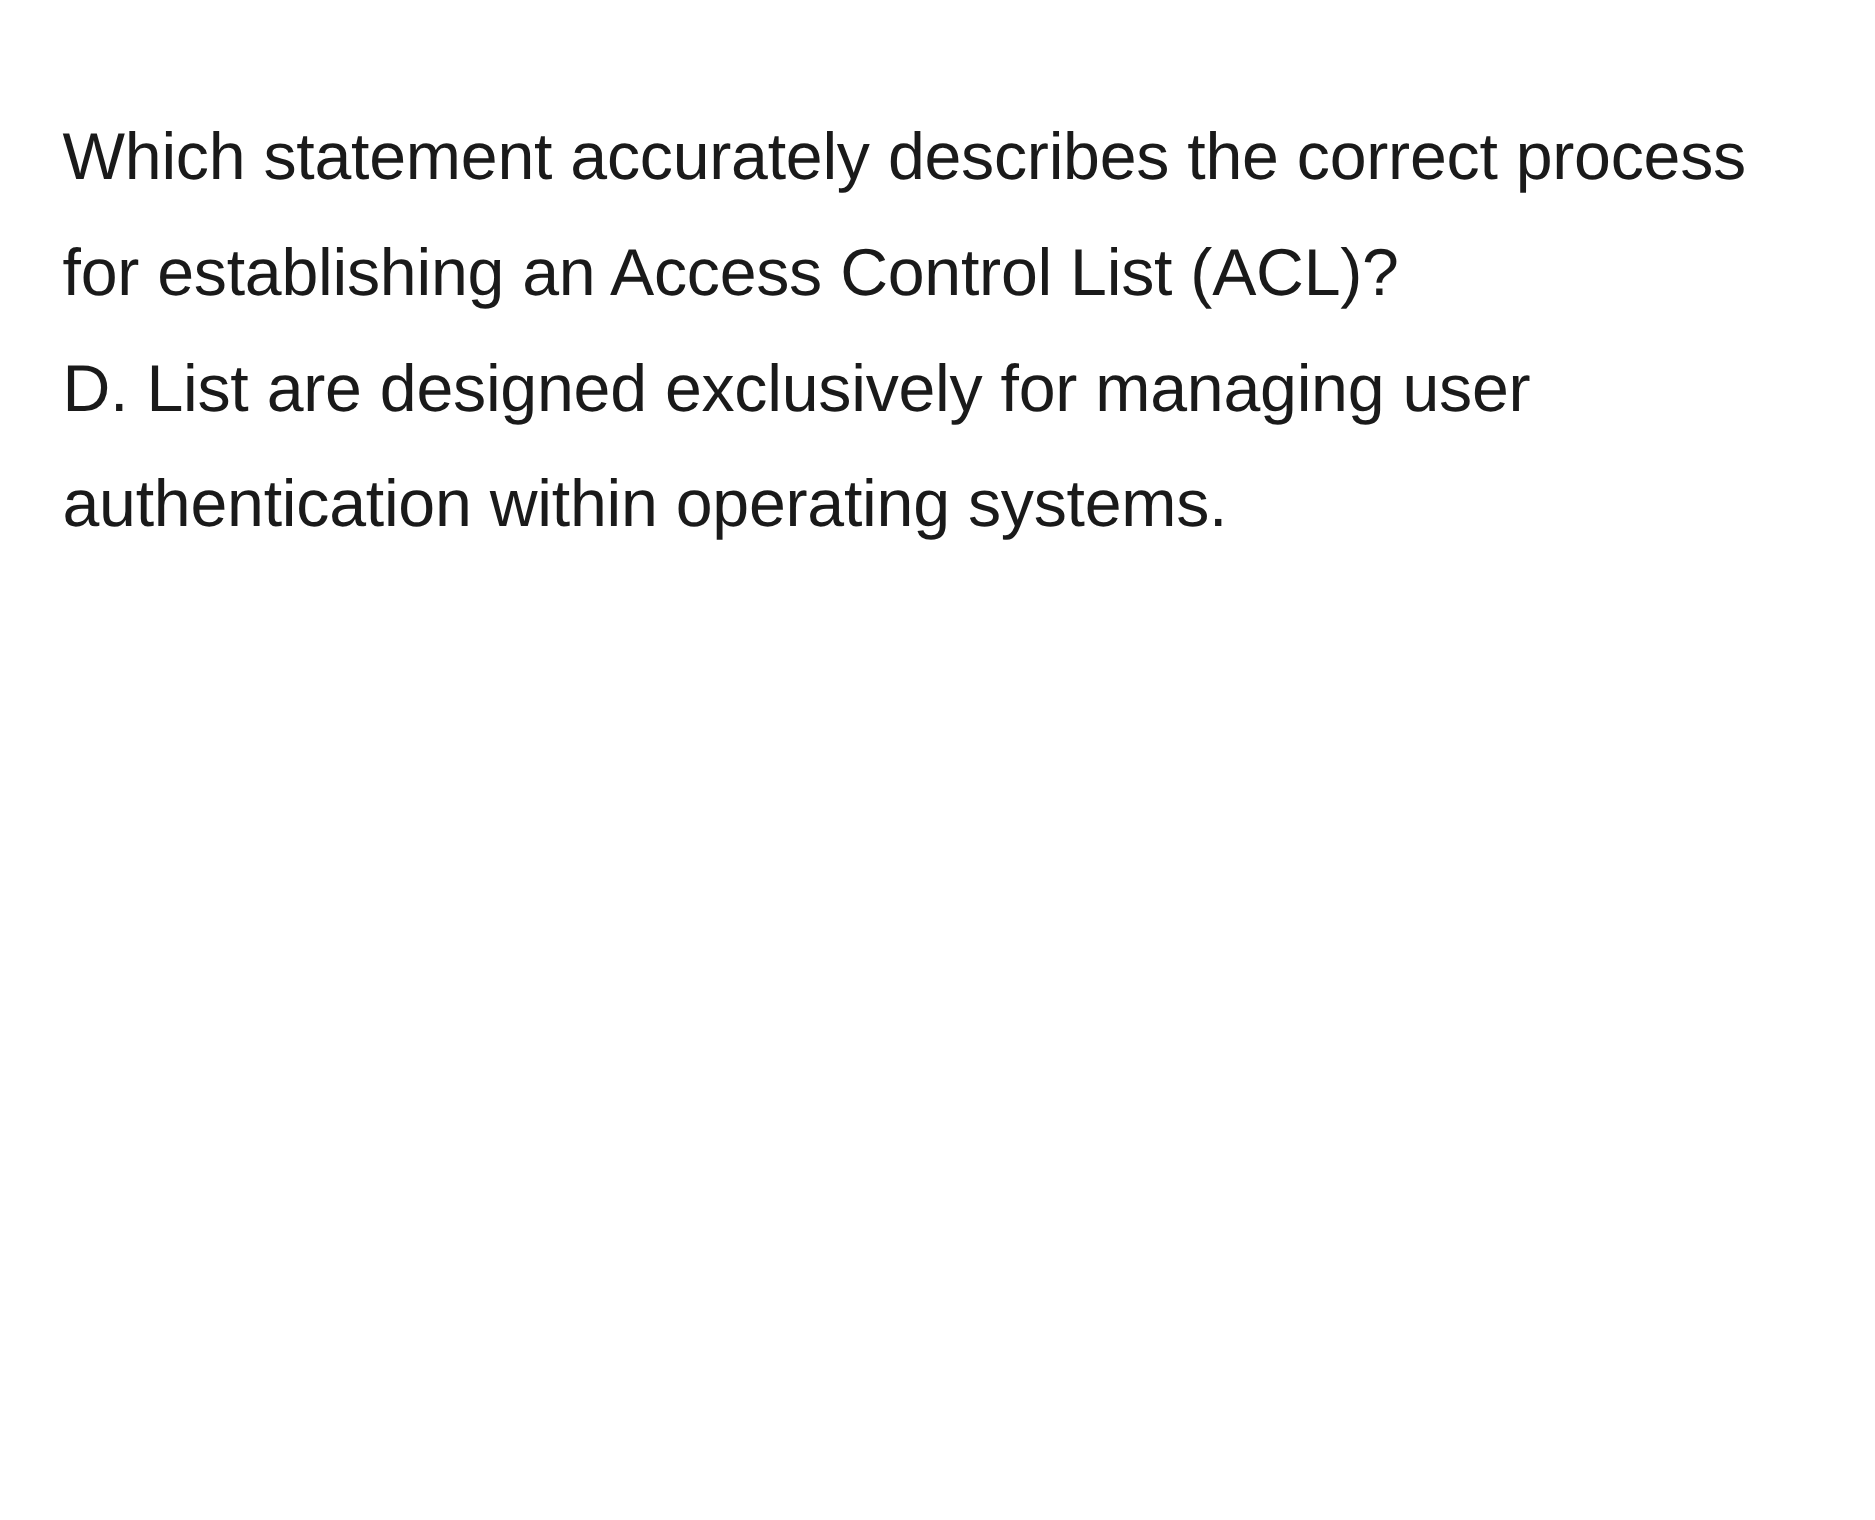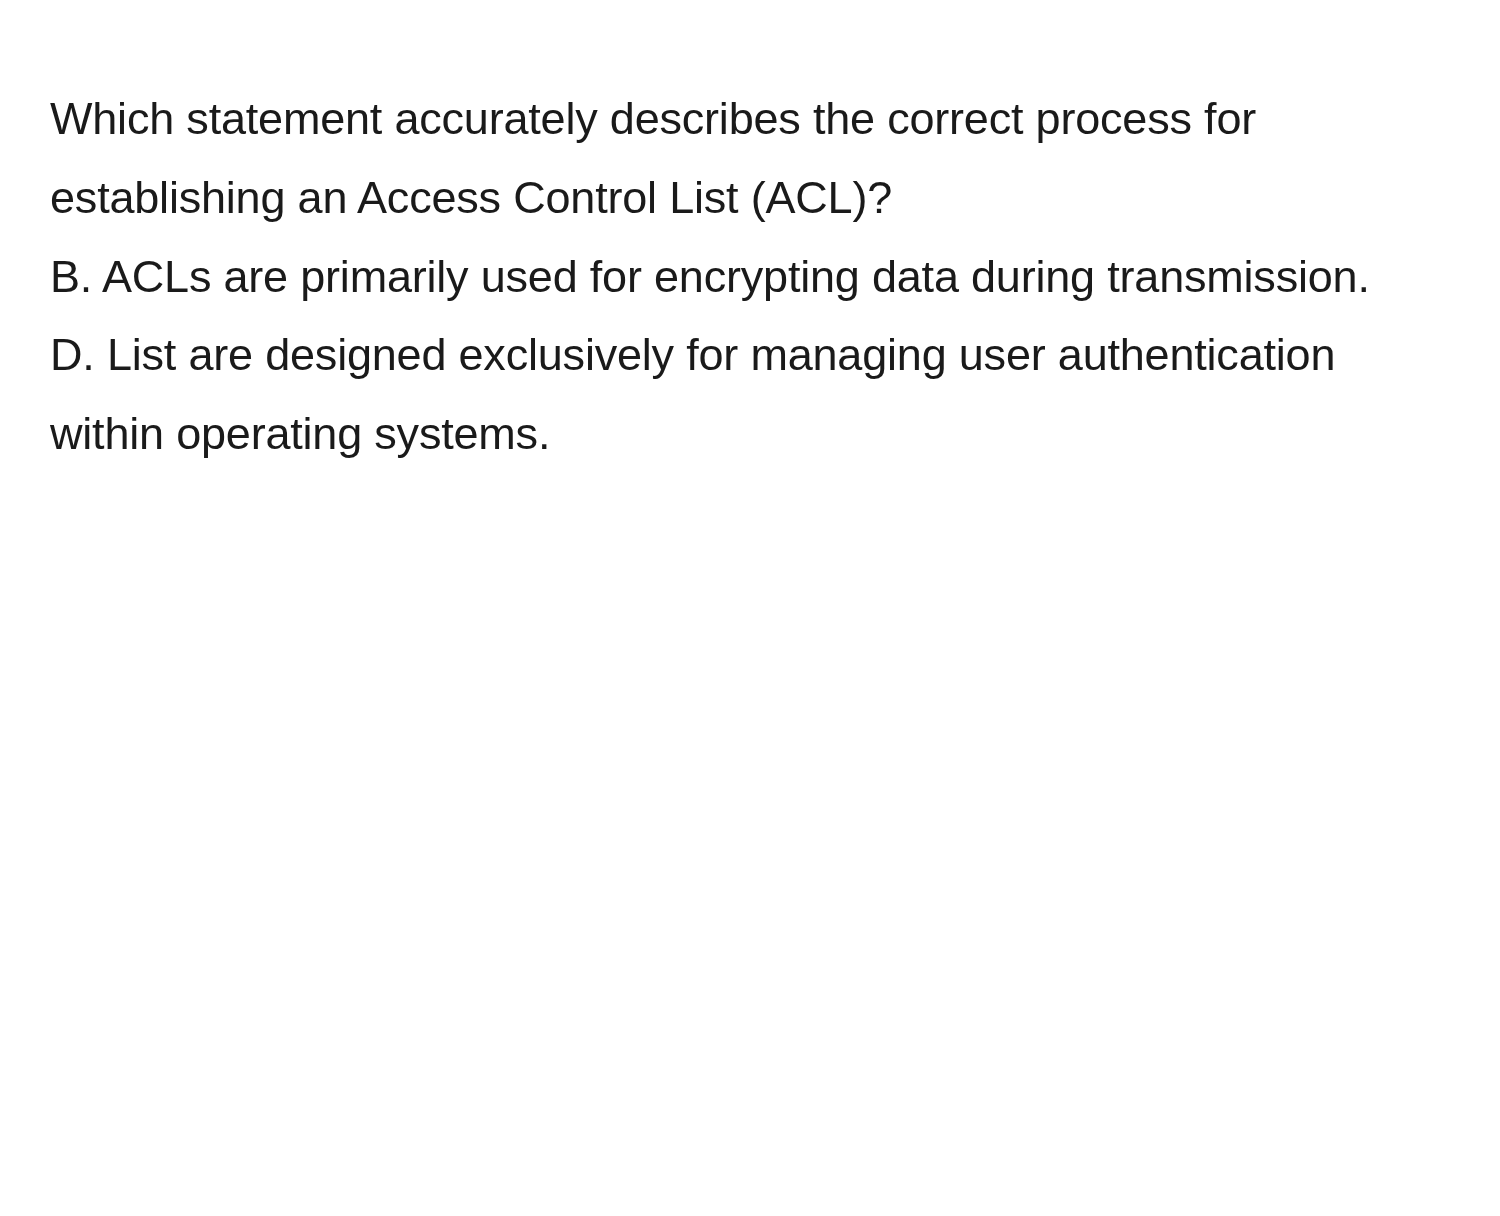--- a/index.html
+++ b/index.html
@@ -10,32 +10,31 @@
     background: #ffffff;
     font-family: -apple-system, BlinkMacSystemFont, "Segoe UI", Helvetica, Arial, sans-serif;
     color: #1a1a1a;
   }
   .container {
     padding: 80px 50px 50px 50px;
     box-sizing: border-box;
     width: 100%;
   }
   .text-block {
-    font-size: 45px;
+    font-size: 53px;
     line-height: 1.75;
     letter-spacing: -0.2px;
     font-weight: 400;
   }
   .question {
     margin-bottom: 0;
   }
   .option {
     margin-top: 0;
   }
 </style>
 </head>
 <body>
 
 <div class="container">
   <div class="text-block question">Which statement accurately describes the correct process for establishing an Access Control List (ACL)?</div>
-  <div class="text-block option">B. ACLs are primarily used for encrypting data during transmission.</div>
   <div class="text-block option">D. List are designed exclusively for managing user authentication within operating systems.</div>
 </div>
 
 </body></html>

